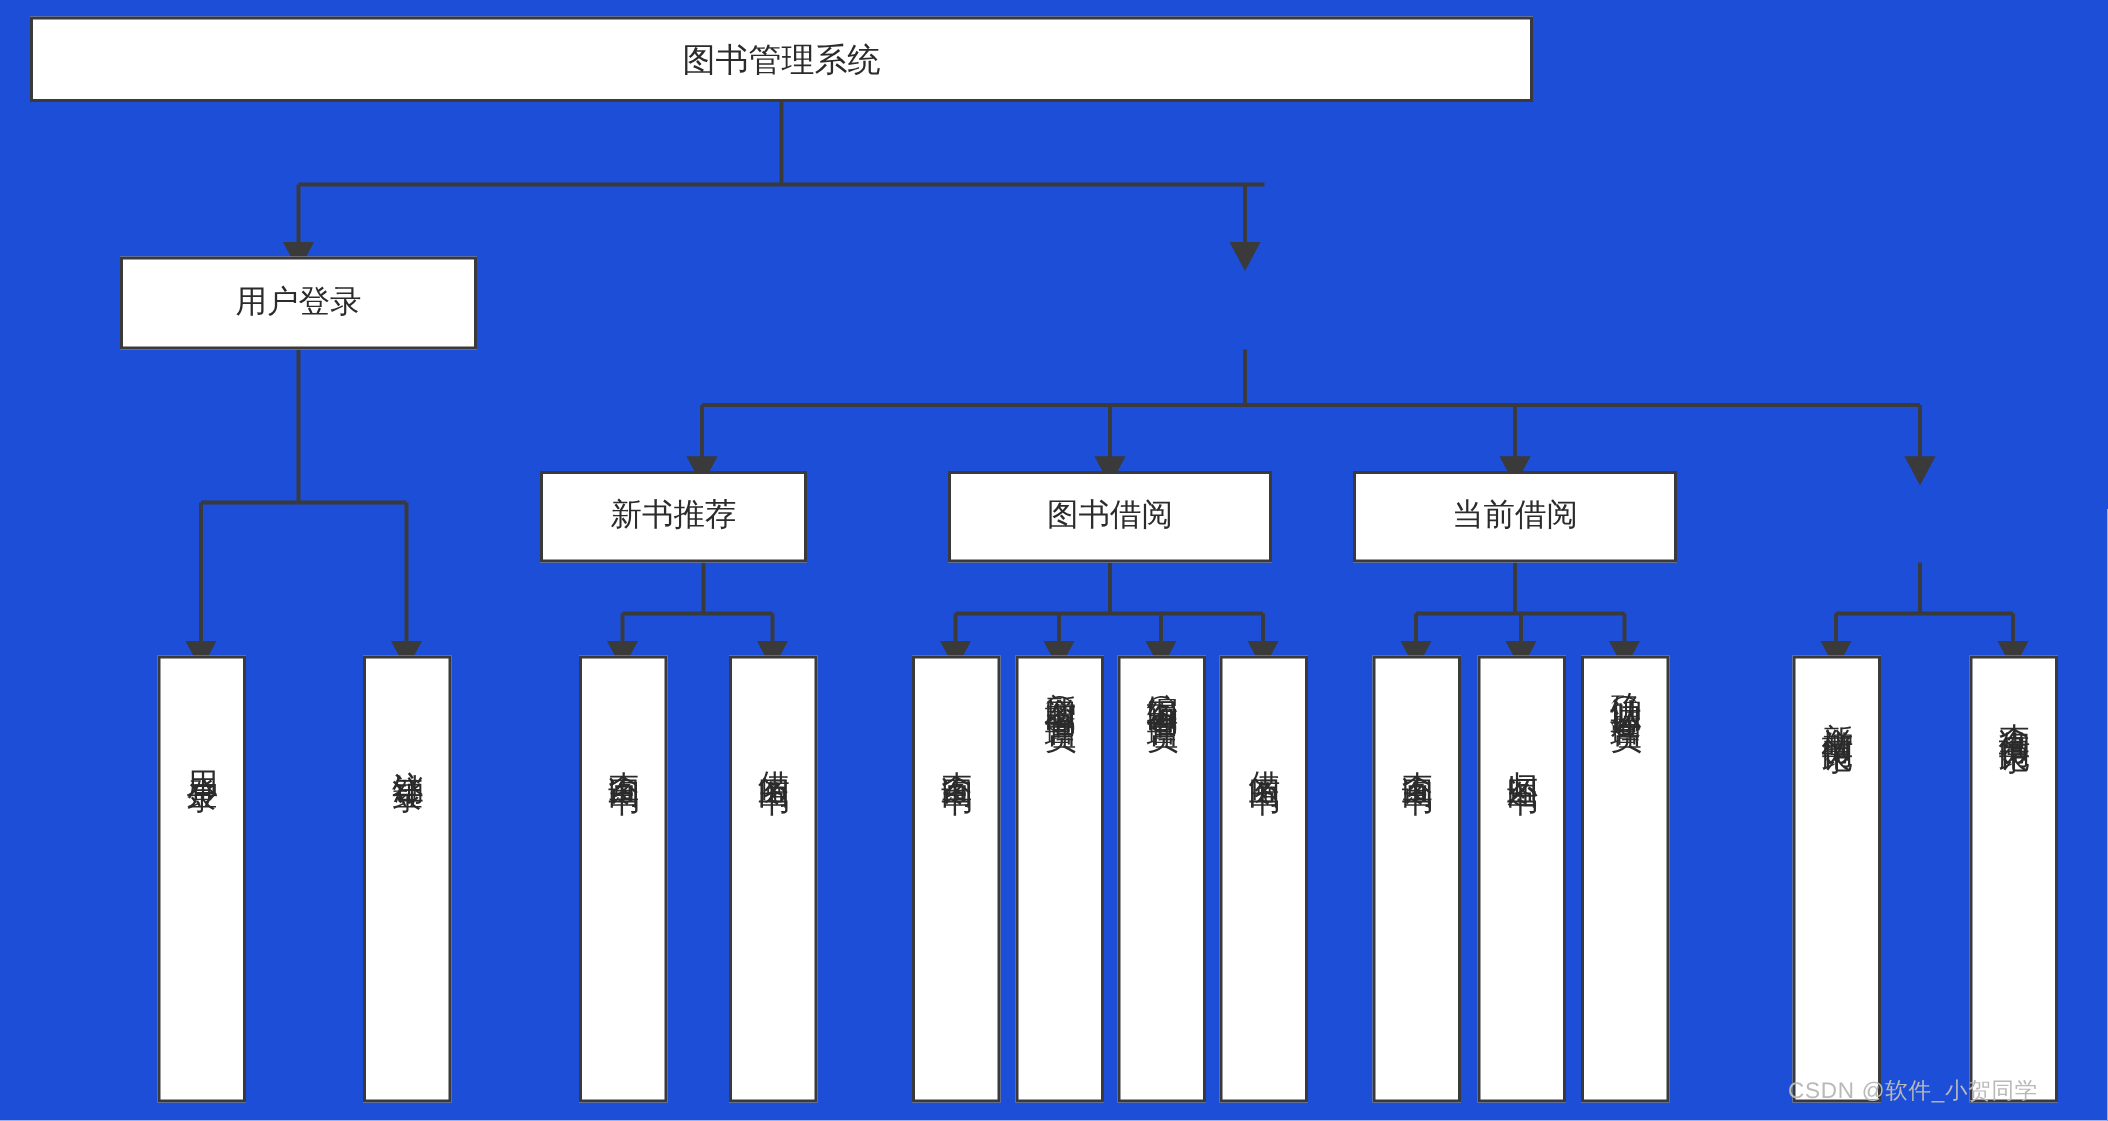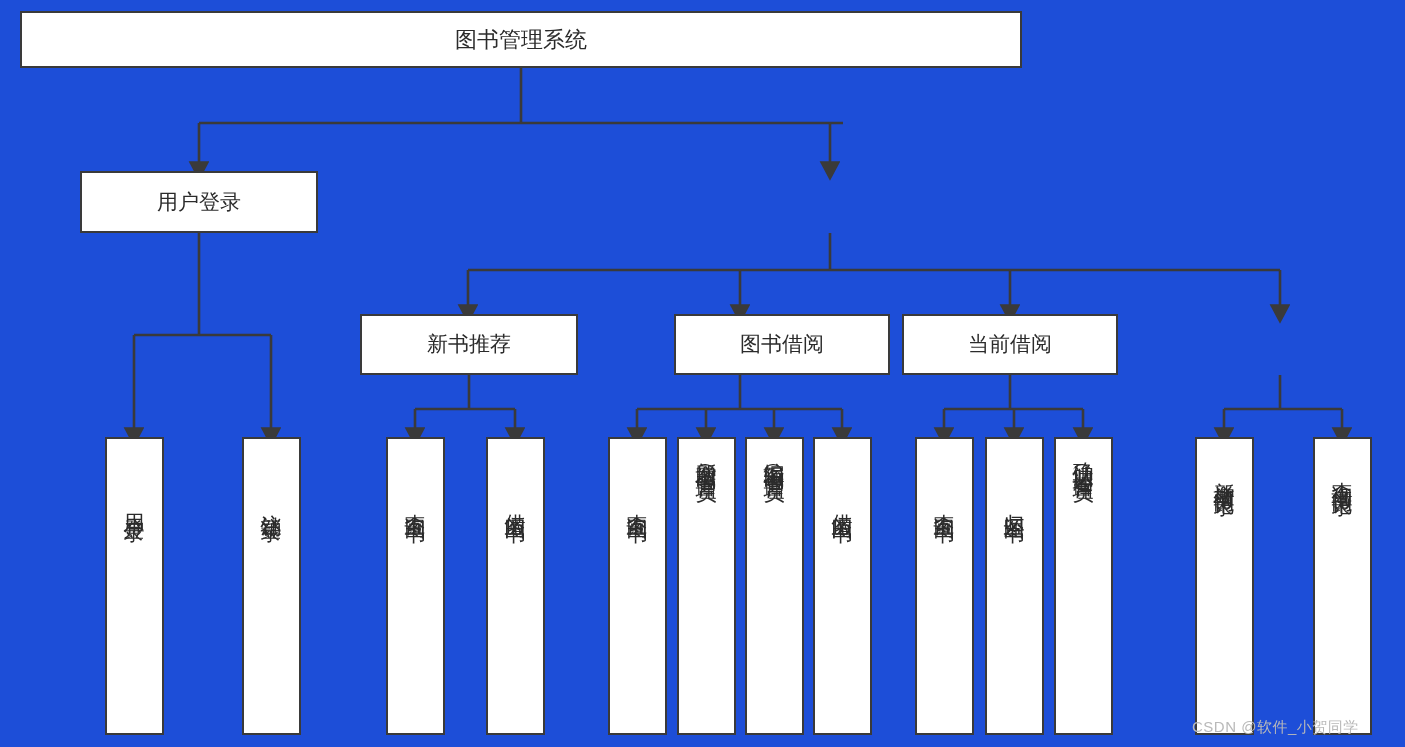--- a/index.html
+++ b/index.html
@@ -127,25 +127,25 @@
 
   <div class="node horiz root" style="left:20px; top:11px; width:1002px; height:57px;">
     <span class="node-label">图书管理系统</span>
   </div>
 
   <div class="node horiz" style="left:80px; top:171px; width:238px; height:62px;">
     <span class="node-label">用户登录</span>
   </div>
 
 
-  <div class="node horiz" style="left:360px; top:314px; width:218px; height:61px;">
+  <div class="node horiz" style="left:360px; top:314px; width:178px; height:61px;">
     <span class="node-label">新书推荐</span>
   </div>
 
-  <div class="node horiz" style="left:632px; top:314px; width:216px; height:61px;margin-left:42px;">
+  <div class="node horiz" style="left:632px; top:314px; width:216px; height:61px;">
     <span class="node-label">图书借阅</span>
   </div>
 
   <div class="node horiz" style="left:902px; top:314px; width:216px; height:61px;">
     <span class="node-label">当前借阅</span>
   </div>
 
 
   <div class="node vert" style="left:105px; top:437px; width:59px; height:298px; padding-top:58px;">
     <span class="node-label">用户登录</span>

